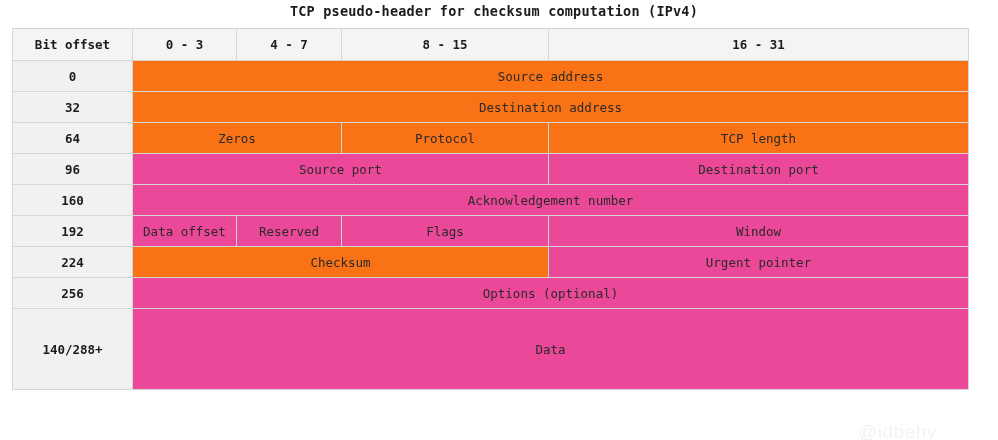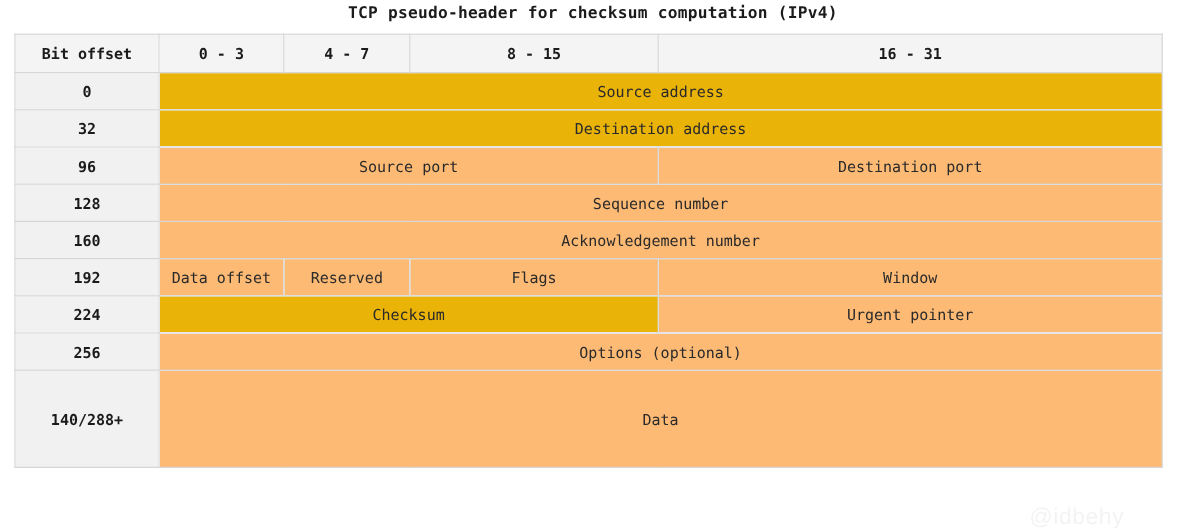--- a/index.html
+++ b/index.html
@@ -46,21 +46,21 @@
   }
 
   #hdr-table td {
     border: 1px solid #d6d6d6;
     font-size: 12.5px;
     color: #2a2a2a;
     text-align: center;
     vertical-align: middle;
     height: 30px;
     padding: 0 2px;
-    background: #fdba74;
+    background: #ec4899;
     white-space: nowrap;
     overflow: hidden;
   }
 
   
   #hdr-table td.offset {
     background: #f1f1f1;
     font-weight: bold;
     color: #1b1b1b;
     font-size: 12.5px;
@@ -69,21 +69,21 @@
   
   #hdr-table tr.colhead td {
     background: #f4f4f4;
     font-weight: bold;
     color: #1b1b1b;
     height: 31px;
   }
 
   
   #hdr-table td.hl {
-    background: #eab308;
+    background: #f97316;
   }
 
   
   #hdr-table tr.datarow td {
     height: 80px;
   }
 
   #watermark {
     position: absolute;
     left: 858px;
@@ -122,27 +122,29 @@
         </tr>
         <tr>
           <td class="offset">0</td>
           <td class="hl" colspan="4">Source address</td>
         </tr>
         <tr>
           <td class="offset">32</td>
           <td class="hl" colspan="4">Destination address</td>
         </tr>
         <tr>
+          <td class="offset">64</td>
+          <td class="hl" colspan="2">Zeros</td>
+          <td class="hl">Protocol</td>
+          <td class="hl">TCP length</td>
+        </tr>
+        <tr>
           <td class="offset">96</td>
           <td colspan="3">Source port</td>
           <td>Destination port</td>
-        </tr>
-        <tr>
-          <td class="offset">128</td>
-          <td colspan="4">Sequence number</td>
         </tr>
         <tr>
           <td class="offset">160</td>
           <td colspan="4">Acknowledgement number</td>
         </tr>
         <tr>
           <td class="offset">192</td>
           <td>Data offset</td>
           <td>Reserved</td>
           <td>Flags</td>

